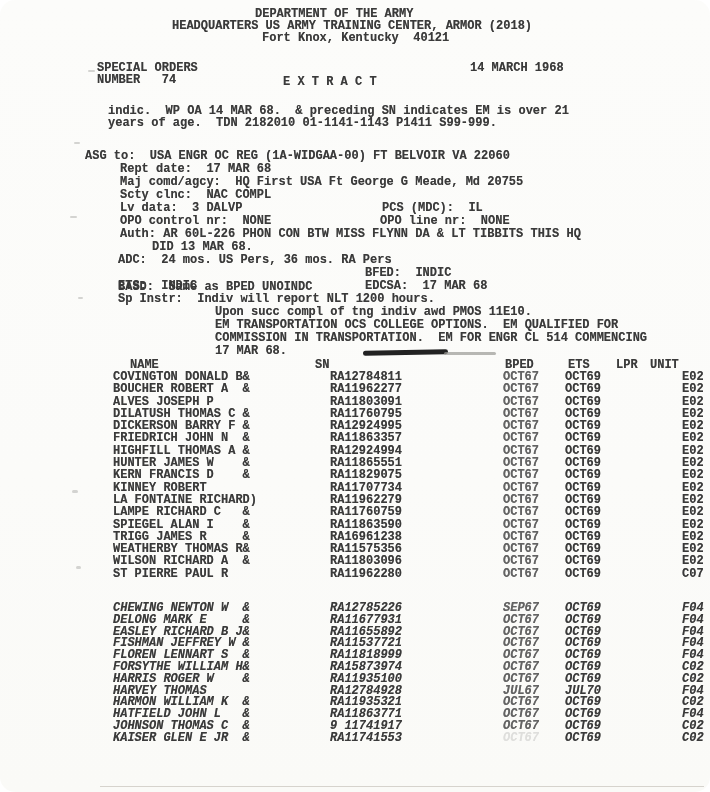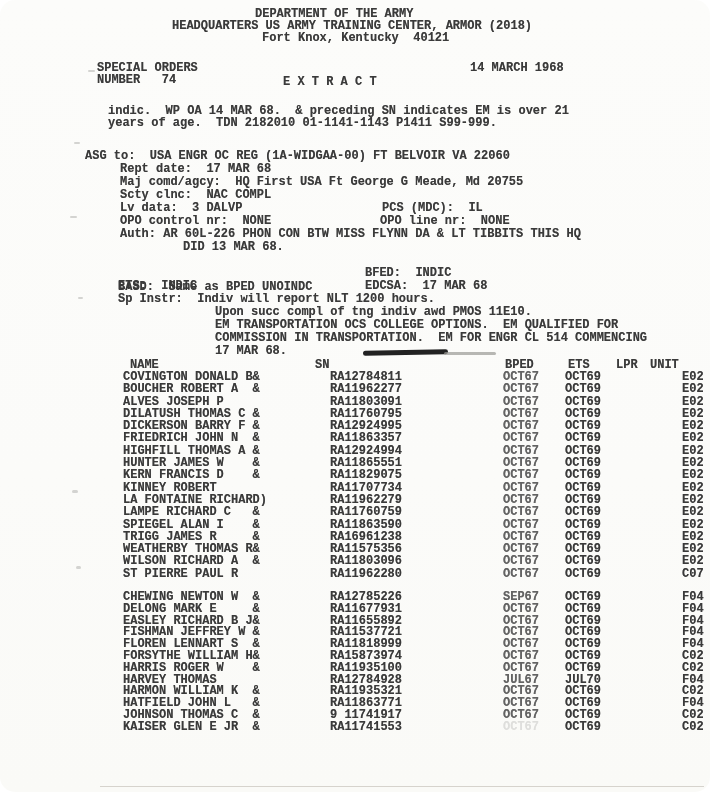--- a/index.html
+++ b/index.html
@@ -12,25 +12,25 @@
     font-size:12px;
     font-weight:700;
     color:#3a3a3a;
     text-shadow:0 0 0.5px rgba(58,58,58,.55);
     border-radius:15px;
   }
   .line{position:absolute;white-space:pre;line-height:12px;}
   .thead span{position:absolute;white-space:pre;}
   .roster{position:absolute;left:0;top:370px;width:710px;}
   .row-group{position:relative;}
-  .row-group + .row-group{margin-top:11px;}
+  .row-group + .row-group{margin-top:22px;font-style:italic;}
   .trow{position:relative;height:12.3px;}
   .g2 .trow{height:11.8px;}
   .cell{position:absolute;white-space:pre;}
-  .c-name{left:123px;text-align:right;}
+  .c-name{left:113px;text-align:right;}
   .c-sn{left:330px;}
   .c-bped{left:503px;color:#636363;}
   .c-ets{left:565px;}
   .c-unit{left:650px;padding-left:32px;}
   .c-bped.faded{opacity:0.18;}
   .artifact{position:absolute;pointer-events:none;}
   .redaction{
     left:363px;top:350px;width:85px;height:5px;
     background:#222;border-radius:3px;transform:rotate(-1.2deg);
   }
@@ -63,21 +63,22 @@
 
   <div class="line" style="left:85px;top:150px">ASG to:  USA ENGR OC REG (1A-WIDGAA-00) FT BELVOIR VA 22060</div>
   <div class="line" style="left:120px;top:163px">Rept date:  17 MAR 68</div>
   <div class="line" style="left:120px;top:176px">Maj comd/agcy:  HQ First USA Ft George G Meade, Md 20755</div>
   <div class="line" style="left:120px;top:189px">Scty clnc:  NAC COMPL</div>
   <div class="line" style="left:120px;top:202px">Lv data:  3 DALVP</div>
   <div class="line" style="left:382px;top:202px">PCS (MDC):  IL</div>
   <div class="line" style="left:120px;top:215px">OPO control nr:  NONE</div>
   <div class="line" style="left:380px;top:215px">OPO line nr:  NONE</div>
   <div class="line" style="left:120px;top:228px">Auth: AR 60L-226 PHON CON BTW MISS FLYNN DA &amp; LT TIBBITS THIS HQ</div>
-  <div class="line" style="left:183px;top:241px">DID 13 MAR 68.</div>
+  <div class="line" style="left:152px;top:241px">DID 13 MAR 68.</div>
+  <div class="line" style="left:118px;top:254px">ADC:  24 mos. US Pers, 36 mos. RA Pers</div>
   <div class="line" style="left:118px;top:281px">BASD:  Same as BPED UNOINDC</div>
   <div class="line" style="left:365px;top:267px">BFED:  INDIC</div>
   <div class="line" style="left:118px;top:280px">ETS:  INDIC</div>
   <div class="line" style="left:365px;top:280px">EDCSA:  17 MAR 68</div>
   <div class="line" style="left:118px;top:293px">Sp Instr:  Indiv will report NLT 1200 hours.</div>
   <div class="line" style="left:215px;top:306px">Upon succ compl of tng indiv awd PMOS 11E10.</div>
   <div class="line" style="left:215px;top:319px">EM TRANSPORTATION OCS COLLEGE OPTIONS.  EM QUALIFIED FOR</div>
   <div class="line" style="left:215px;top:332px">COMMISSION IN TRANSPORTATION.  EM FOR ENGR CL 514 COMMENCING</div>
   <div class="line" style="left:215px;top:345px">17 MAR 68.</div>
 

